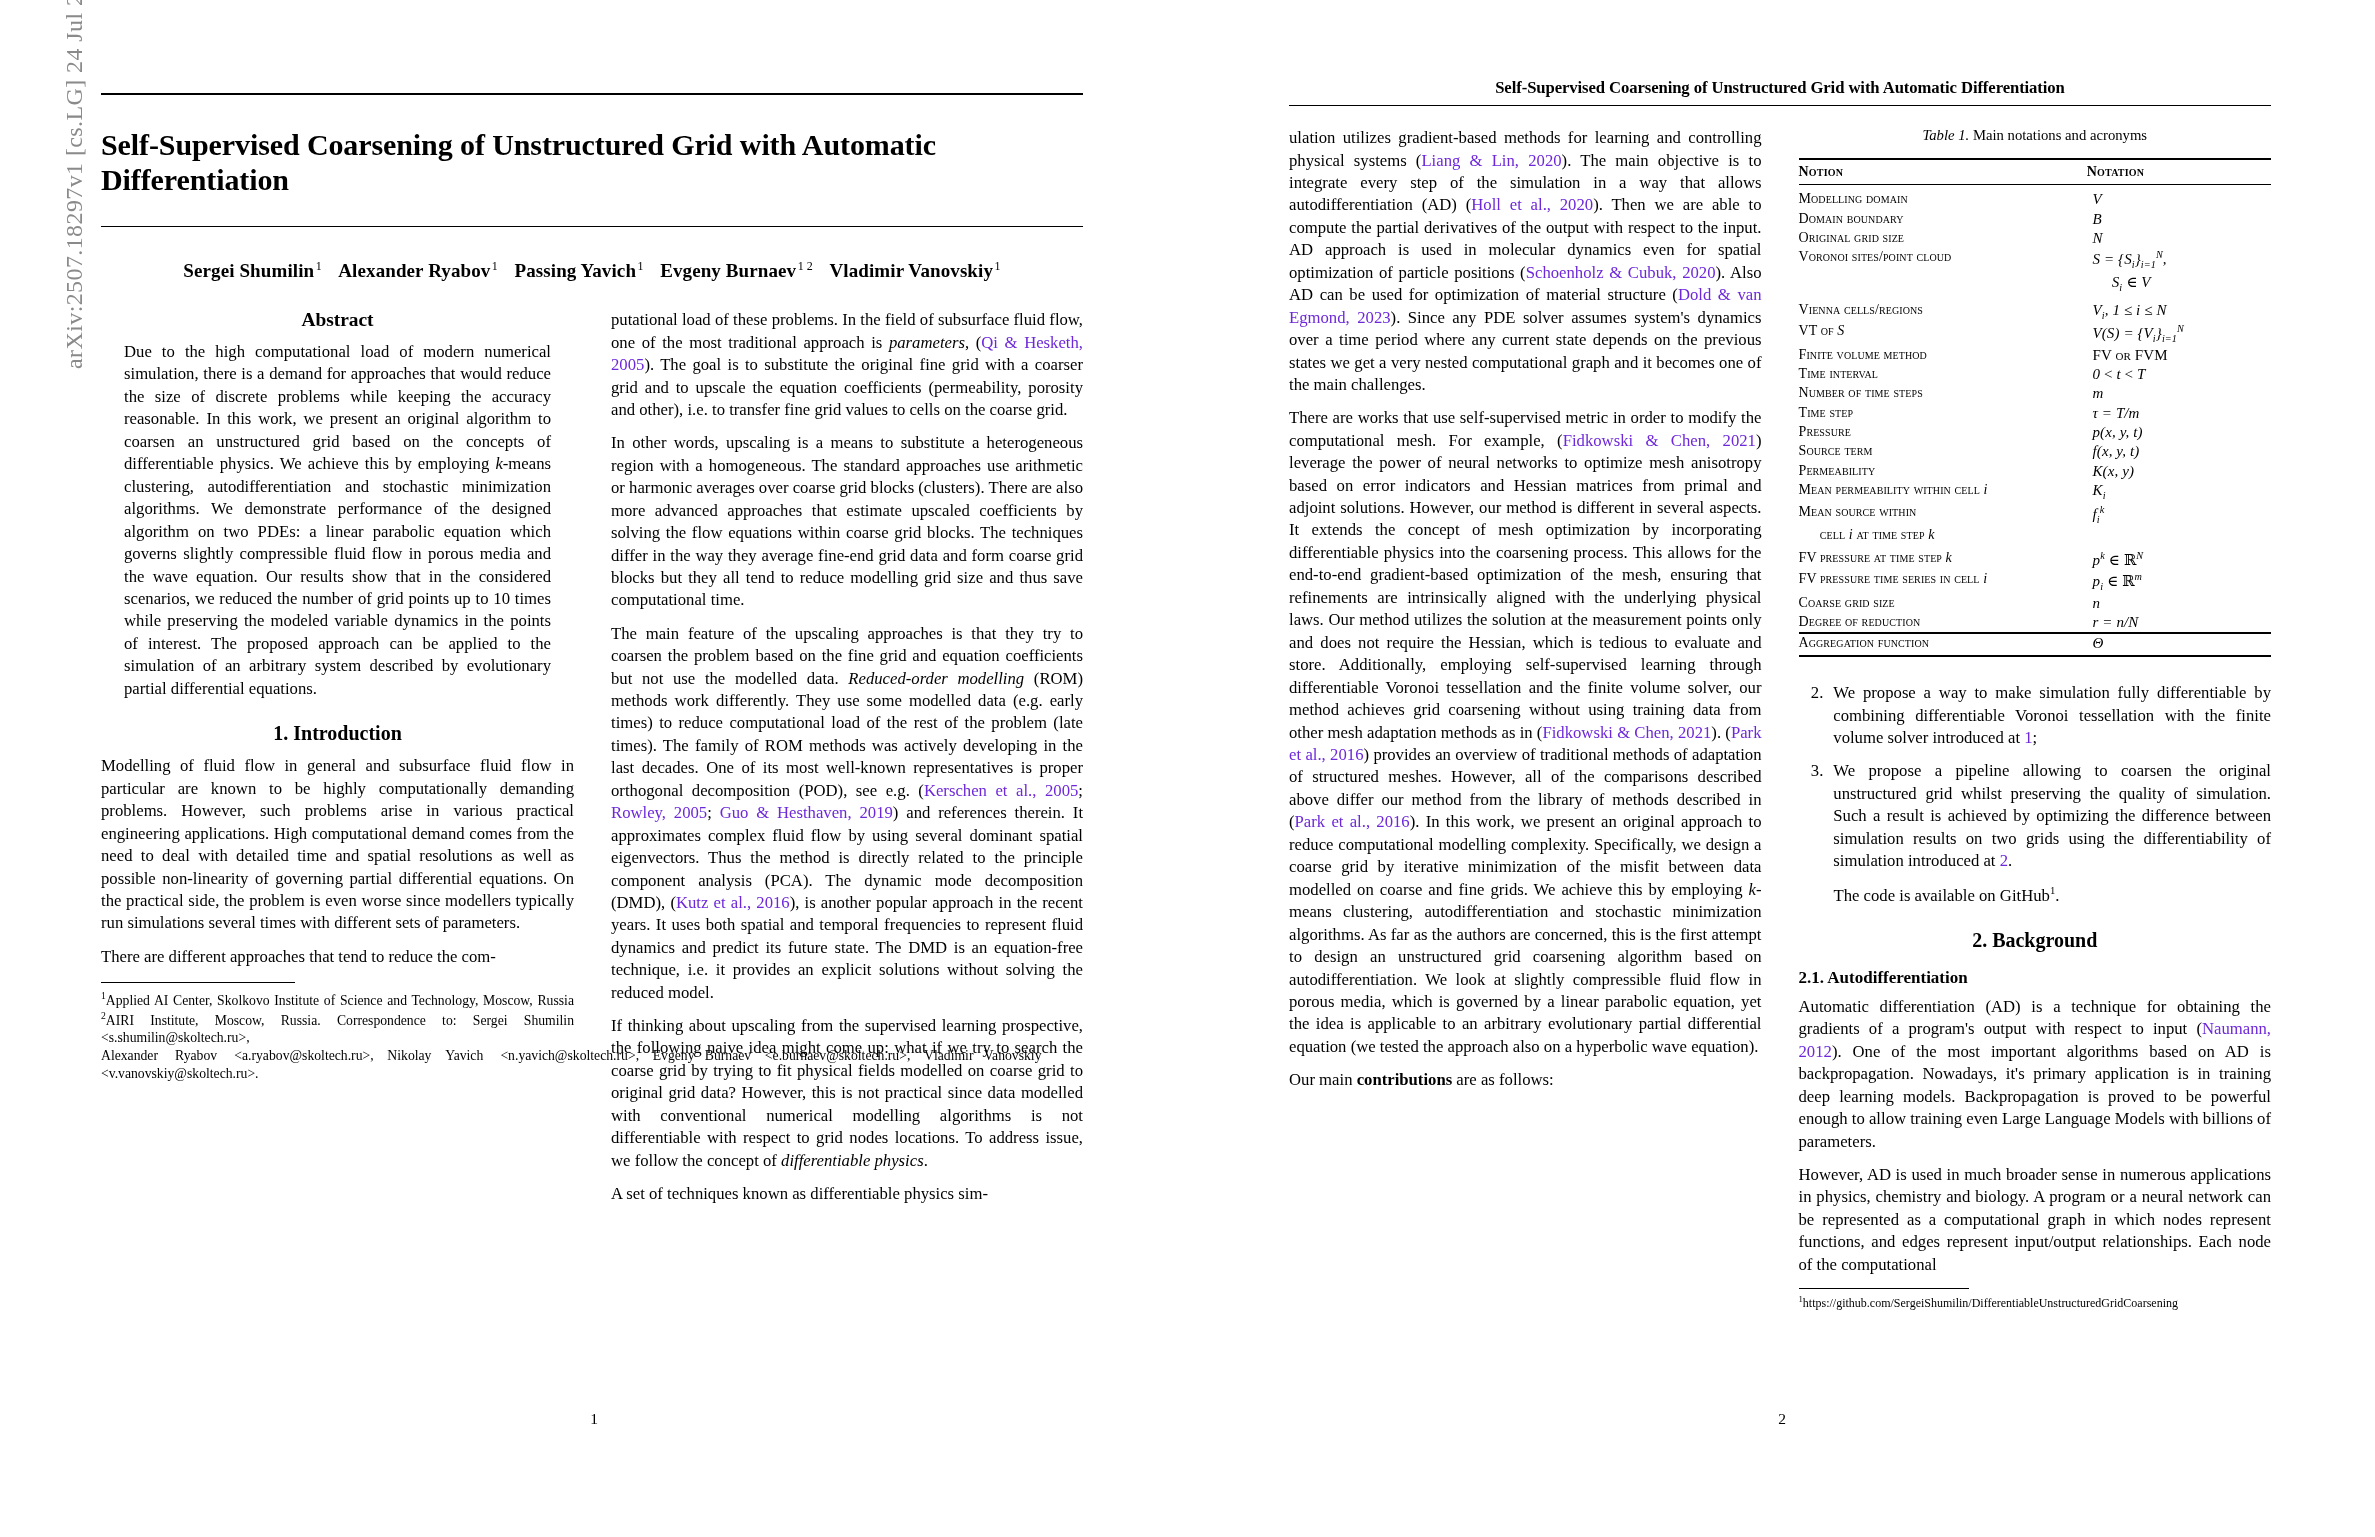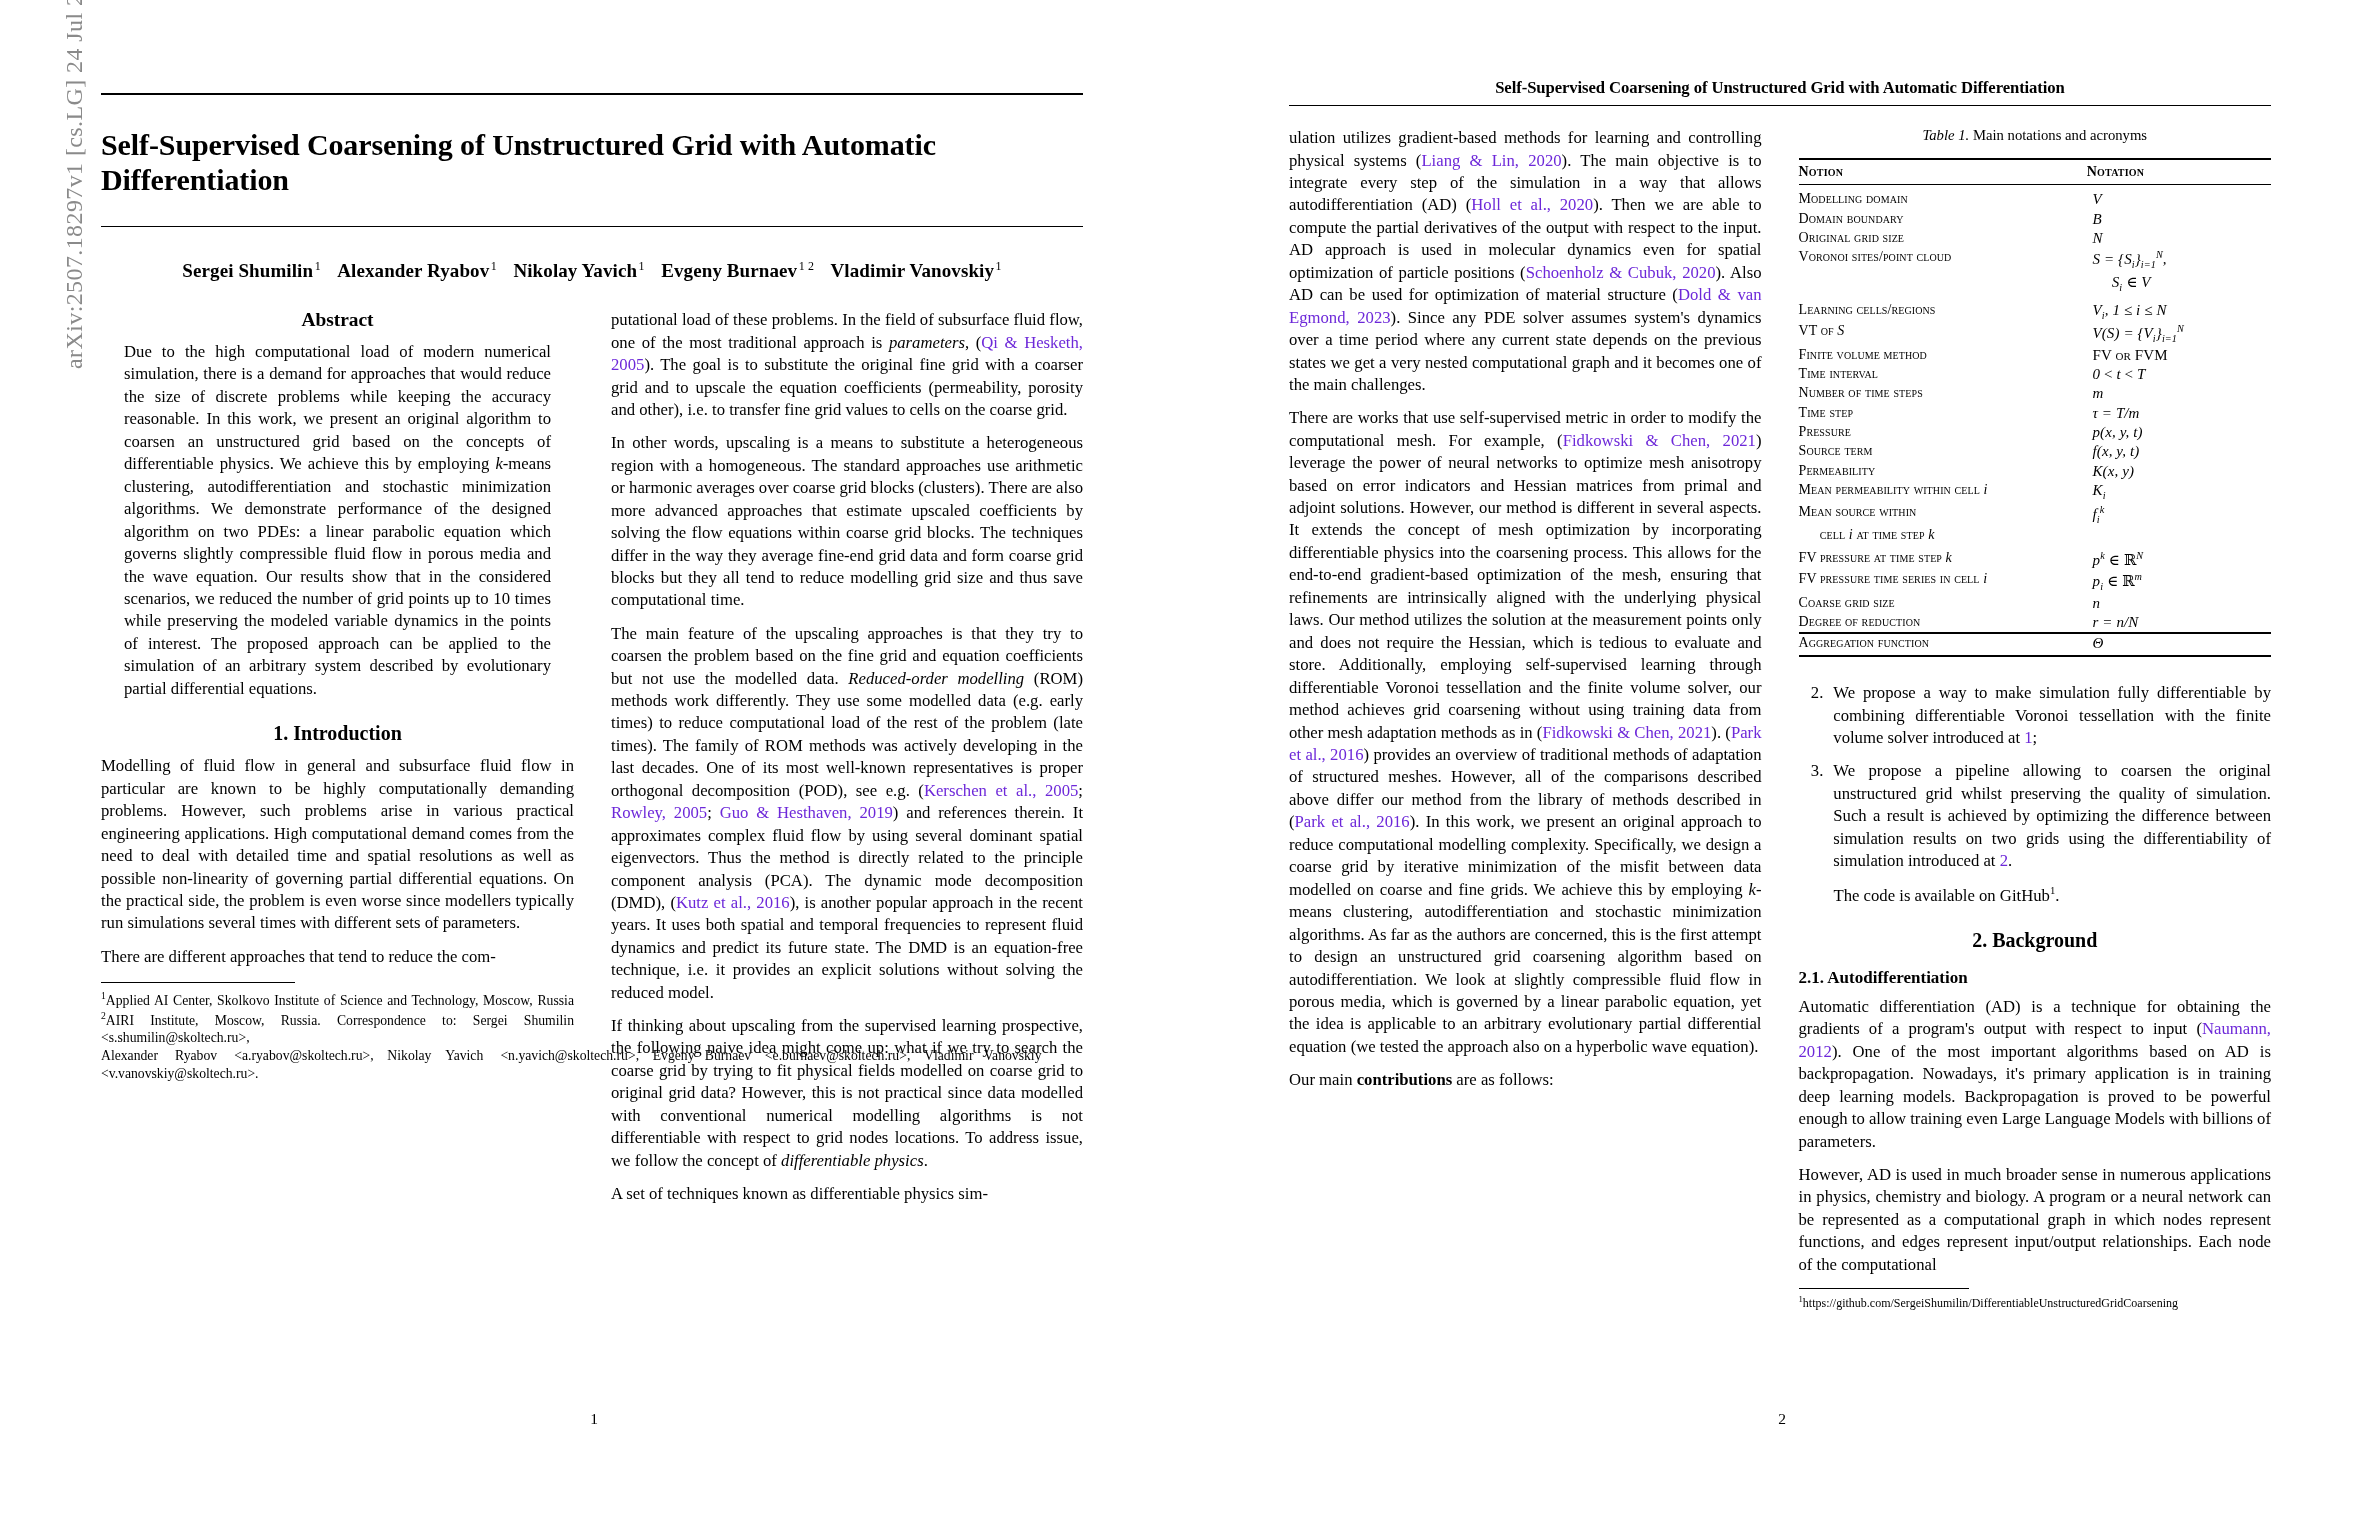--- a/index.html
+++ b/index.html
@@ -261,21 +261,21 @@
 
   <div class="p1-inner">
 
     <div class="rule-thick"></div>
 
     <div class="paper-title">Self-Supervised Coarsening of Unstructured Grid with Automatic Differentiation</div>
 
     <div class="rule-thin"></div>
 
     <div class="authors">
-      <span><span>Sergei Shumilin</span><sup>1</sup></span><span class="auth-sep"></span><span><span>Alexander Ryabov</span><sup>1</sup></span><span class="auth-sep"></span><span><span>Nikolay Yavich</span><sup>1</sup></span><span class="auth-sep"></span><span><span>Evgeny Burnaev</span><sup>1 2</sup></span><span class="auth-sep"></span><span><span>Vladimir Vanovskiy</span><sup>1</sup></span>
+      <span><span>Sergei Shumilin</span><sup>1</sup></span><span class="auth-sep"></span><span><span>Alexander Ryabov</span><sup>1</sup></span><span class="auth-sep"></span><span><span>Passing Yavich</span><sup>1</sup></span><span class="auth-sep"></span><span><span>Evgeny Burnaev</span><sup>1 2</sup></span><span class="auth-sep"></span><span><span>Vladimir Vanovskiy</span><sup>1</sup></span>
     </div>
 
     <div class="cols">
 
       <div class="col">
 
         <div class="abstract-head">Abstract</div>
         <div class="abstract-body">
           Due to the high computational load of modern
           numerical simulation, there is a demand for approaches that would reduce the size of discrete
@@ -465,21 +465,21 @@
             </tr>
             <tr>
               <td class="col-name">Voronoi sites/point cloud</td>
               <td class="notation">S = {S<sub class="sb">i</sub>}<sub class="sb">i=1</sub><sup class="sp">N</sup>,</td>
             </tr>
             <tr>
               <td class="col-name"></td>
               <td class="notation" style="padding-left:25px;">S<sub class="sb">i</sub> <span class="up">∈</span> V</td>
             </tr>
             <tr>
-              <td class="col-name" style="padding-top:7.8px;">Learning cells/regions</td>
+              <td class="col-name" style="padding-top:7.8px;">Vienna cells/regions</td>
               <td class="notation" style="padding-top:7.8px;">V<sub class="sb">i</sub>, 1 <span class="up">≤</span> i <span class="up">≤</span> N</td>
             </tr>
             <tr>
               <td class="col-name">VT <span style="font-variant:small-caps">of</span> <span class="mth" style="font-variant:normal">S</span></td>
               <td class="notation">V(S) = {V<sub class="sb">i</sub>}<sub class="sb">i=1</sub><sup class="sp">N</sup></td>
             </tr>
             <tr>
               <td class="col-name">Finite volume method</td>
               <td class="notation" style="font-style:normal;font-variant:small-caps;">FV or FVM</td>
             </tr>

